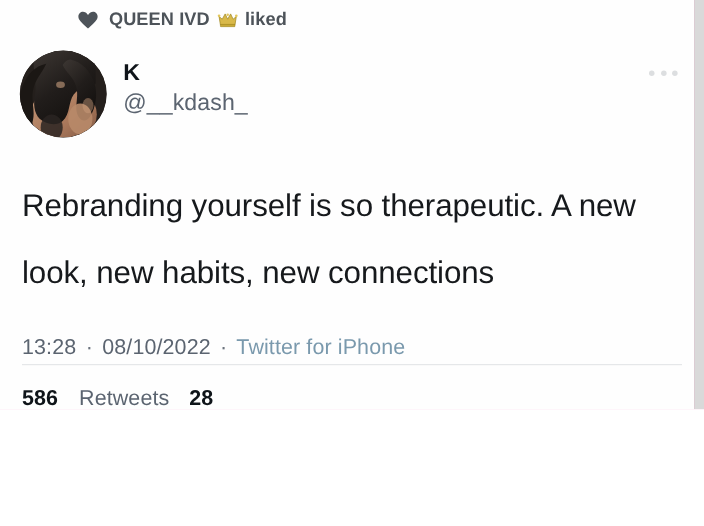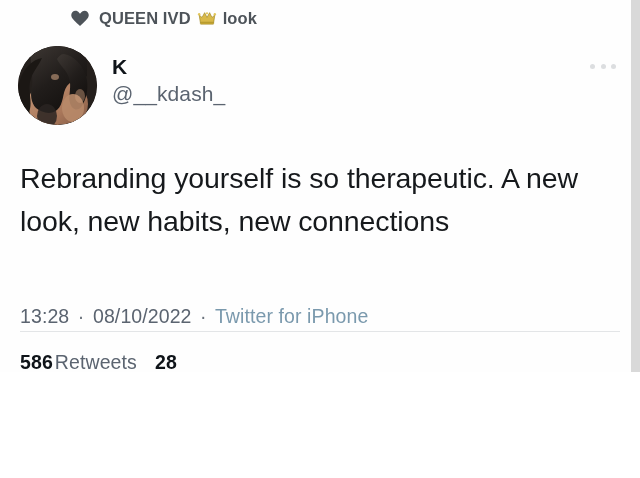--- a/index.html
+++ b/index.html
@@ -124,21 +124,21 @@
     background: #dcdee0;
   }
 
   
   .tweet-body {
     position: absolute;
     left: 20px;
     top: 157px;
     width: 600px;
     font-size: 28.5px;
-    line-height: 43px;
+    line-height: 61px;
     color: #16191c;
     letter-spacing: -0.1px;
     font-weight: normal;
   }
 
   
   .meta-line {
     position: absolute;
     left: 20px;
     top: 285px;
@@ -173,21 +173,21 @@
     font-size: 19.5px;
   }
   .stat-group { display: flex; align-items: center; margin-right: 18px; }
   .stat-count {
     font-weight: bold;
     color: #0f1419;
     letter-spacing: 0.1px;
   }
   .stat-label {
     color: #5b6470;
-    margin-left: 2px;
+    margin-left: 19px;
     letter-spacing: 0.1px;
   }
 
   
   .actions-row {
     position: absolute;
     left: 20px;
     top: 405px;
     width: 600px;
     height: 56px;
@@ -224,21 +224,21 @@
         <span>QUEEN IVD</span>
         <span class="crown-emoji">
           <svg class="crown-svg" viewBox="0 0 24 20" aria-hidden="true">
             <path fill="#d9b949" stroke="#9c8420" stroke-width="0.8" d="M2.2 6.2l3.6 3.1 3.3-6 2.9 6 3.3-6 2.9 6 3.6-3.1-1.5 9.6H3.7L2.2 6.2z"></path>
             <rect x="3.7" y="15.2" width="16.6" height="2.6" rx="0.6" fill="#c9a935" stroke="#9c8420" stroke-width="0.6"></rect>
             <circle cx="2.2" cy="5.4" r="1.5" fill="#e3c75c"></circle>
             <circle cx="21.8" cy="5.4" r="1.5" fill="#e3c75c"></circle>
             <circle cx="12" cy="4.2" r="1.4" fill="#e3c75c"></circle>
           </svg>
         </span>
-        <span>look</span>
+        <span>liked</span>
       </span>
     </div>
 
     <div class="author-row">
 
       <div class="avatar">
         <svg viewBox="0 0 79 79" aria-hidden="true">
           <defs>
             <clipPath id="avclip">
                 <circle cx="39.5" cy="39.5" r="39.5"></circle>

